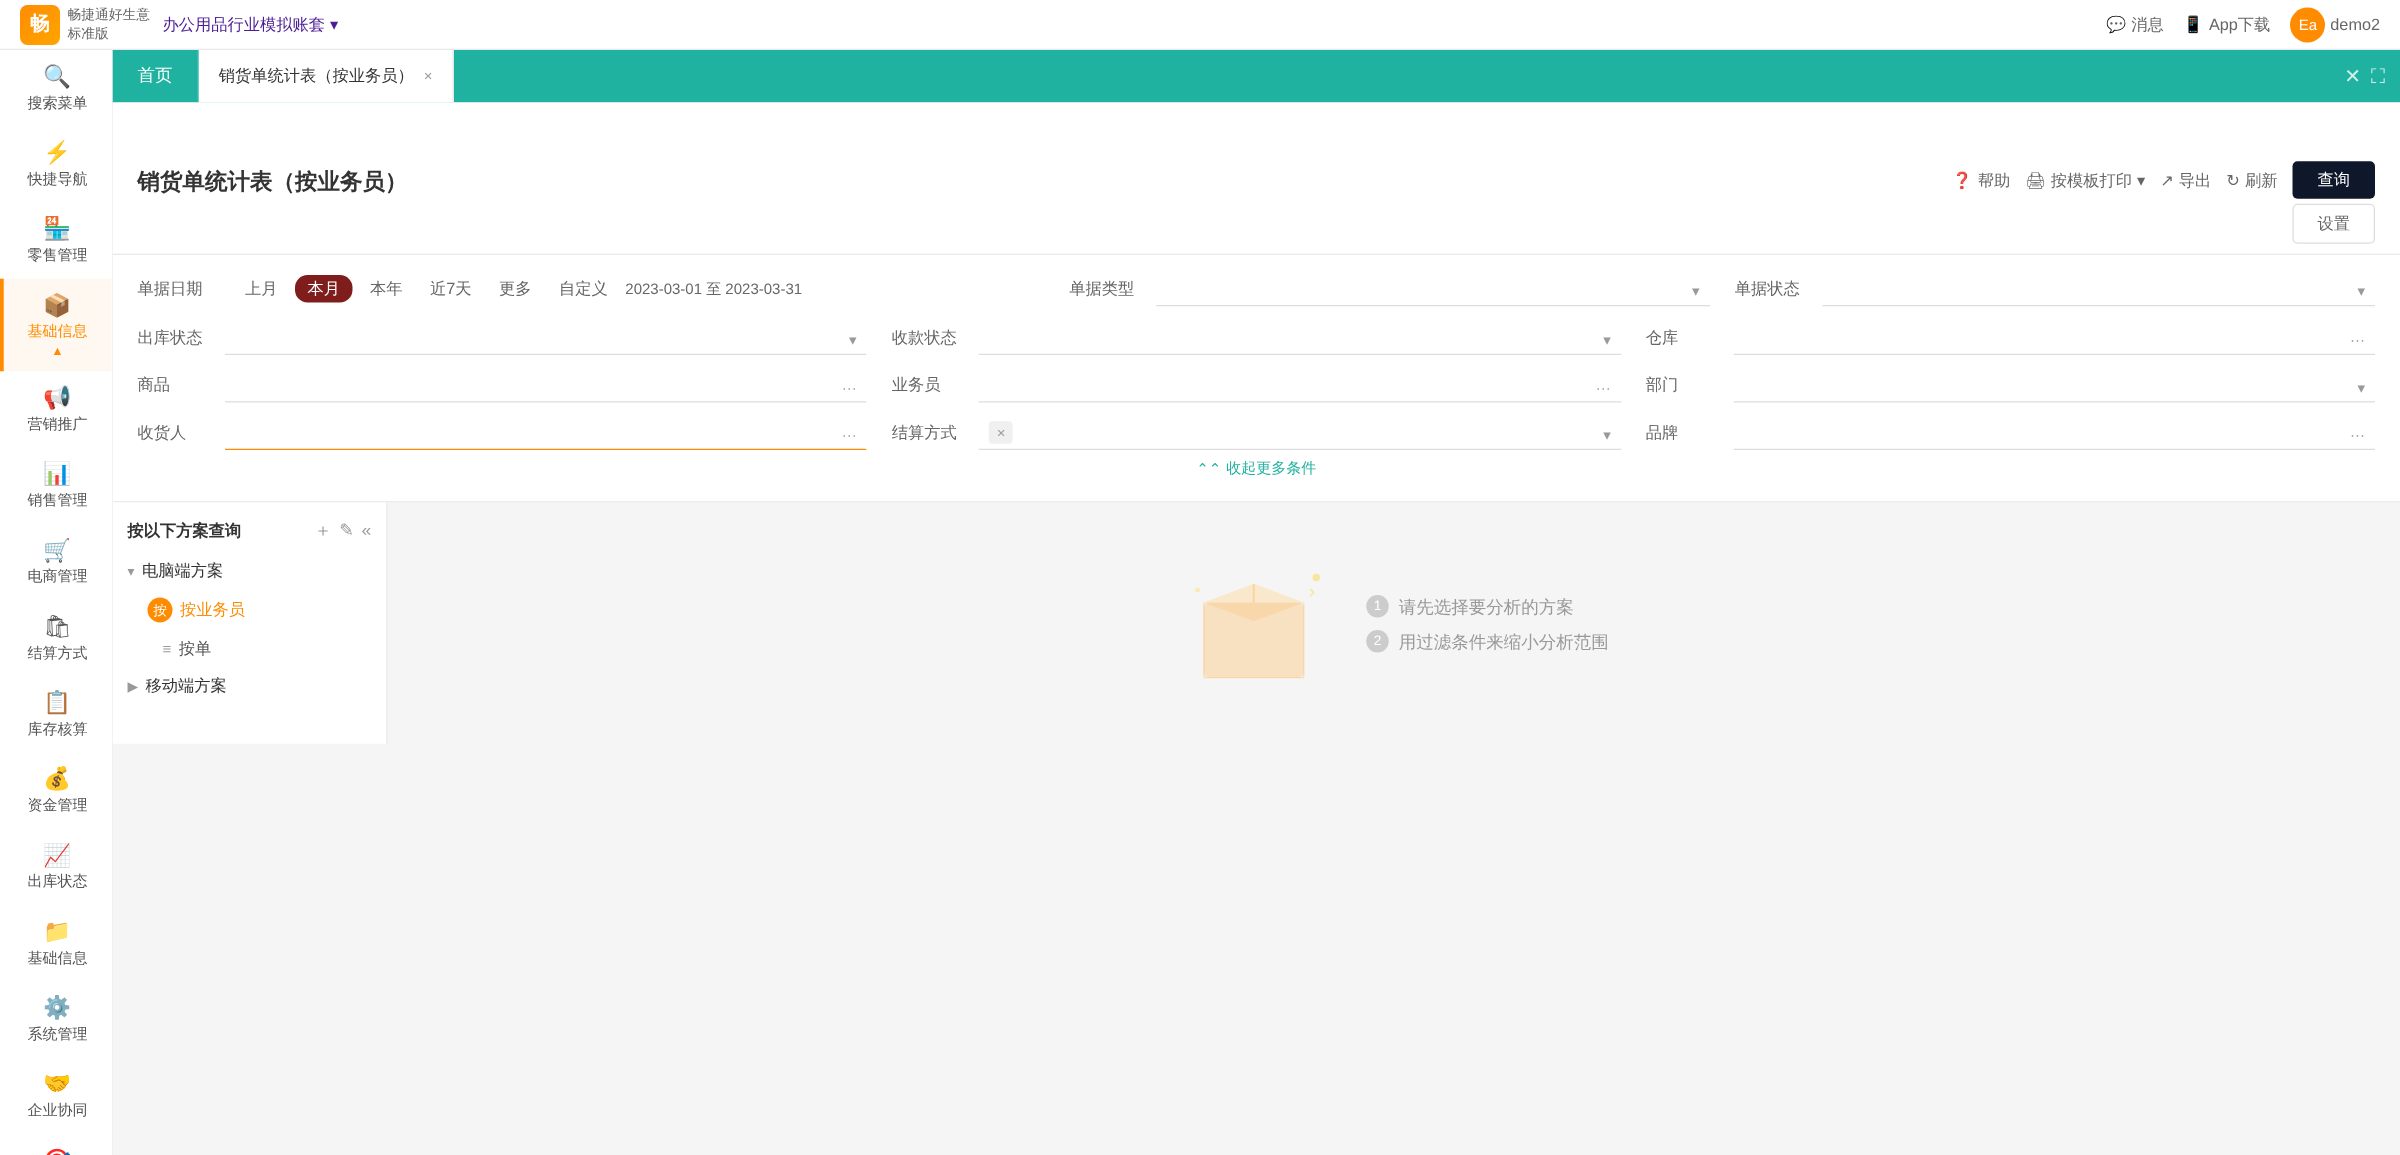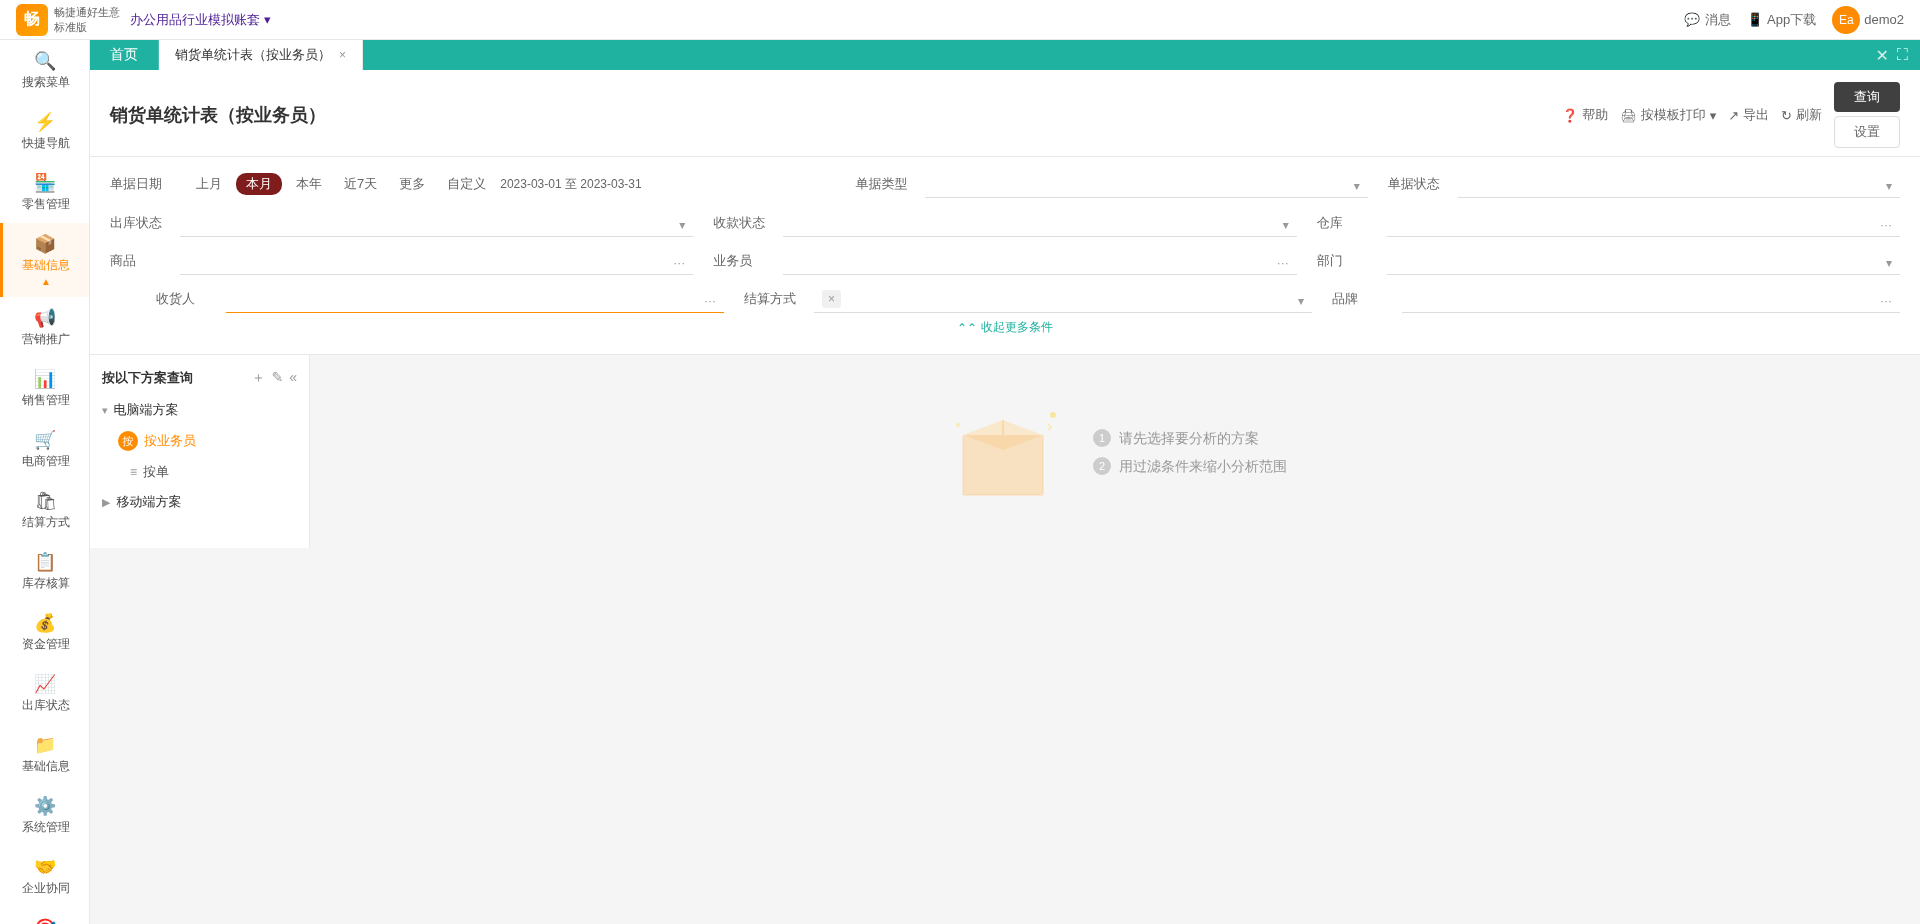--- a/index.html
+++ b/index.html
@@ -44,21 +44,21 @@
       border-left: 3px solid transparent;
     }
     .sidebar-item.active { color: #ff8c00; border-left-color: #ff8c00; background: #fff8f0; }
     .sidebar-icon { font-size: 18px; }
 
     
     .content-area { flex: 1; display: flex; flex-direction: column; overflow: hidden; }
 
     
     .tab-bar {
-      background: #20b2a0; height: 30px; display: flex; align-items: center;
+      background: #20b2a0; height: 42px; display: flex; align-items: center;
       padding: 0 0 0 0; flex-shrink: 0;
     }
     .tab-home {
       padding: 0 20px; height: 42px; display: flex; align-items: center;
       color: white; cursor: pointer; font-size: 14px; border-right: 1px solid rgba(255,255,255,0.2);
     }
     .tab-item {
       padding: 0 16px; height: 42px; display: flex; align-items: center; gap: 8px;
       background: #fff; color: #333; cursor: pointer; font-size: 13px; border-right: 1px solid #e8e8e8;
     }
@@ -73,22 +73,22 @@
     .page-header {
       background: #fff; padding: 12px 20px 8px;
       display: flex; align-items: center; justify-content: space-between;
       border-bottom: 1px solid #e8e8e8;
     }
     .page-title { font-size: 18px; font-weight: bold; color: #333; }
     .page-header-actions { display: flex; align-items: center; gap: 12px; }
     .action-link { display: flex; align-items: center; gap: 4px; color: #666; cursor: pointer; font-size: 13px; }
     .btn-export { display: flex; align-items: center; gap: 4px; color: #666; cursor: pointer; font-size: 13px; }
     .btn-query {
-      background: #404040; color: white; border: none; padding: 6px 20px;
-      border-radius: 4px; cursor: pointer; font-size: 13px;
+      background: #0f172a; color: white; border: none; padding: 6px 20px;
+      border-radius: 4px; cursor: pointer; font-size: 13px; margin-top: 35px;
     }
     .btn-setting {
       background: white; color: #666; border: 1px solid #ddd; padding: 6px 16px;
       border-radius: 4px; cursor: pointer; font-size: 13px;
     }
 
     
     .filter-area { background: #fff; padding: 12px 20px; border-bottom: 1px solid #e8e8e8; }
     .filter-row { display: flex; align-items: center; margin-bottom: 10px; gap: 0; }
     .filter-label { width: 70px; color: #666; font-size: 13px; flex-shrink: 0; }
@@ -363,21 +363,21 @@
               <span class="filter-field-text"></span>
               <span class="filter-field-icon">···</span>
             </div>
             <span class="filter-label">部门</span>
             <div class="filter-field" style="flex:1; margin-right:0;">
               <span class="filter-field-text"></span>
               <span class="filter-field-icon">▾</span>
             </div>
           </div>
 
-          <div class="filter-row" style="margin-bottom:0;margin-left:46px;">
+          <div class="filter-row" style="margin-bottom:0;">
             <span class="filter-label">收货人</span>
             <div class="filter-field active" style="flex:1;">
               <span class="filter-field-text"></span>
               <span class="filter-field-icon">···</span>
             </div>
             <span class="filter-label">结算方式</span>
             <div class="filter-field" style="flex:1;">
               <span class="filter-tag">
                 <span class="filter-tag-close">×</span>
               </span>

